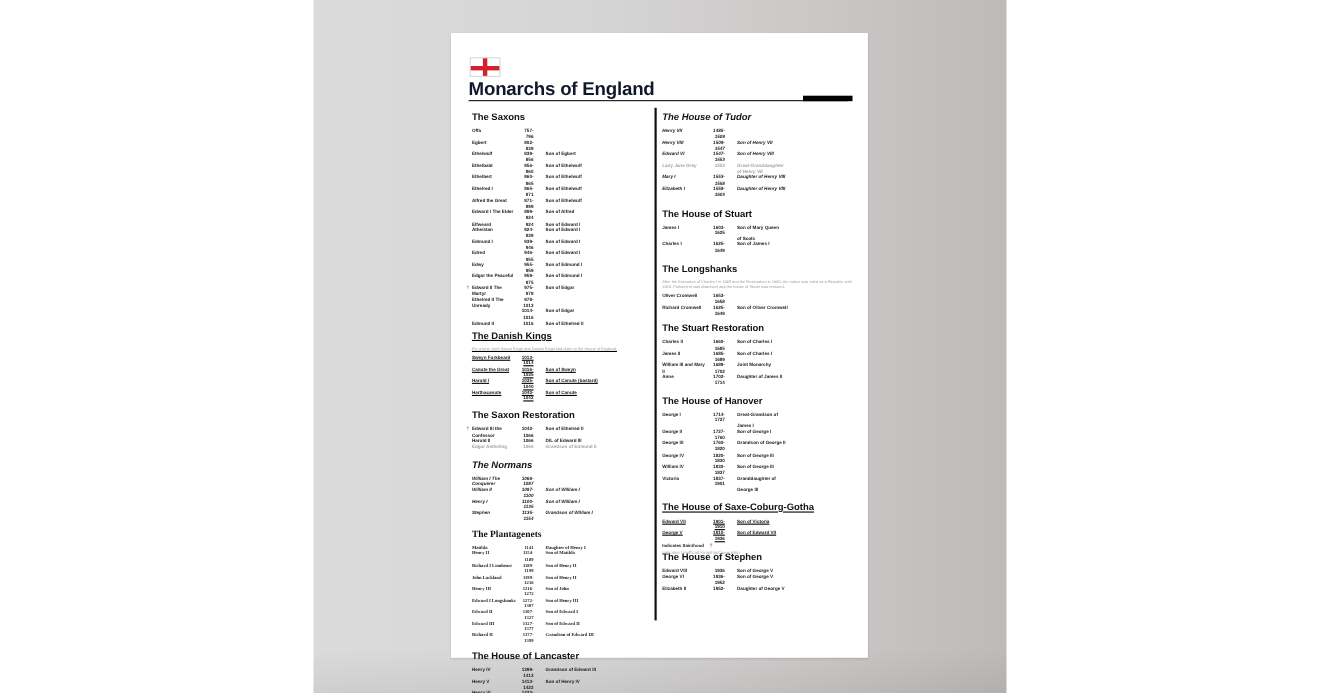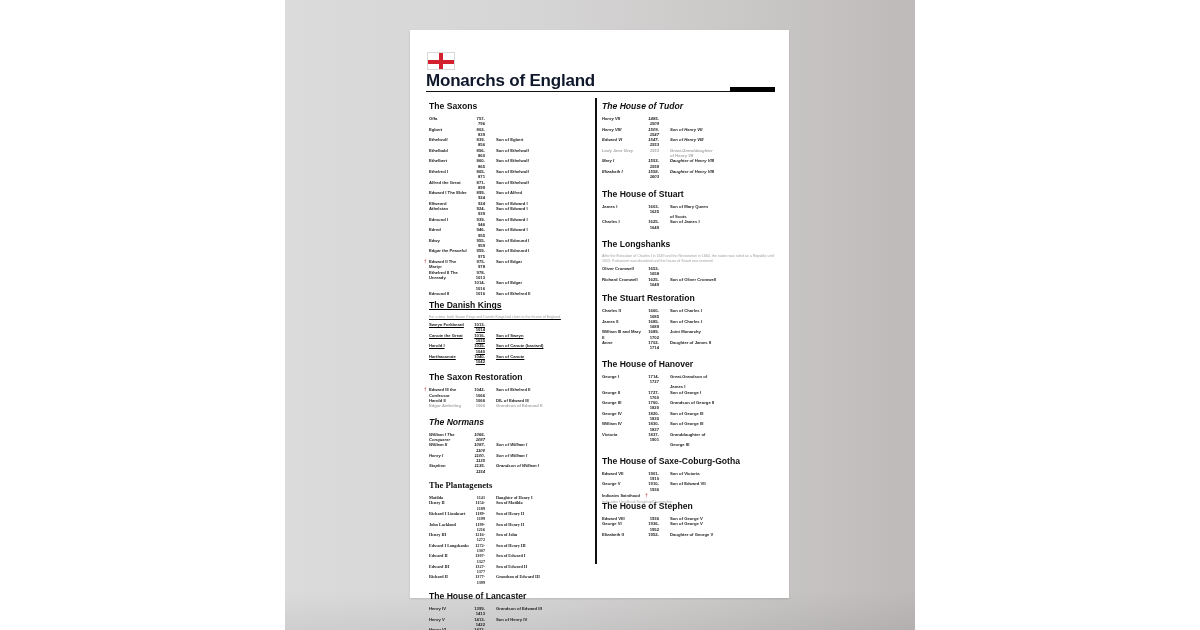--- a/index.html
+++ b/index.html
@@ -429,21 +429,21 @@
           <span class="name">Victoria</span>
           <span class="reign">1837-1901</span>
           <span class="rel">Granddaughter of</span>
         </div>
         <div class="row">
           <span class="name"></span>
           <span class="reign"></span>
           <span class="rel">George III</span>
         </div>
       </div>
-      <div class="section" style="margin-bottom: 9px;">
+      <div class="section" style="margin-bottom: 9px; text-decoration: underline;">
         <div class="sec-title">The House of Saxe-Coburg-Gotha</div>
         <div class="row">
           <span class="name">Edward VII</span>
           <span class="reign">1901-1910</span>
           <span class="rel">Son of Victoria</span>
         </div>
         <div class="row">
           <span class="name">George V</span>
           <span class="reign">1910-1936</span>
           <span class="rel">Son of Edward VII</span>

